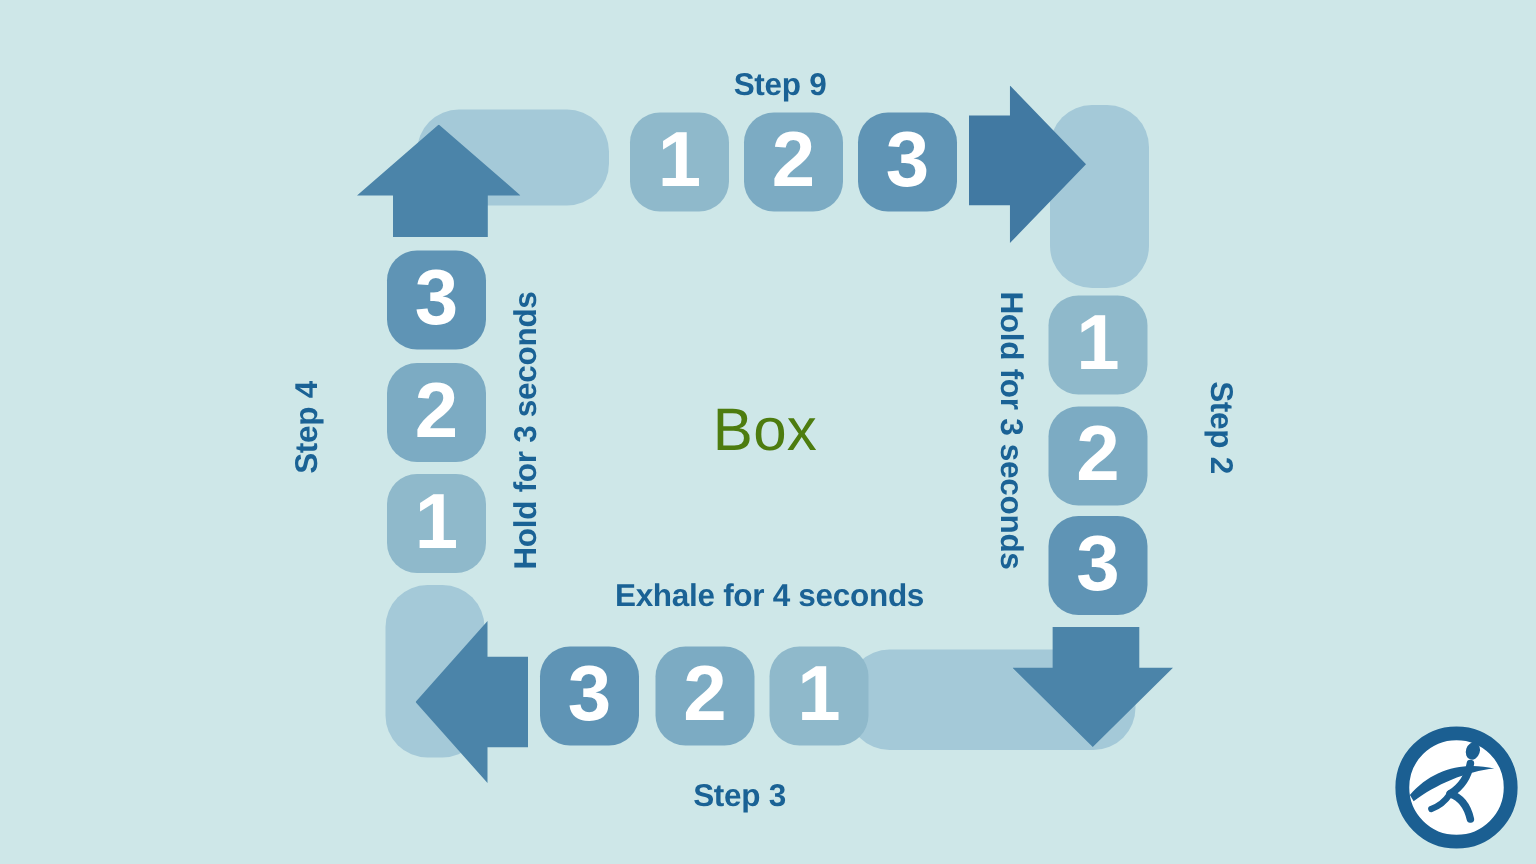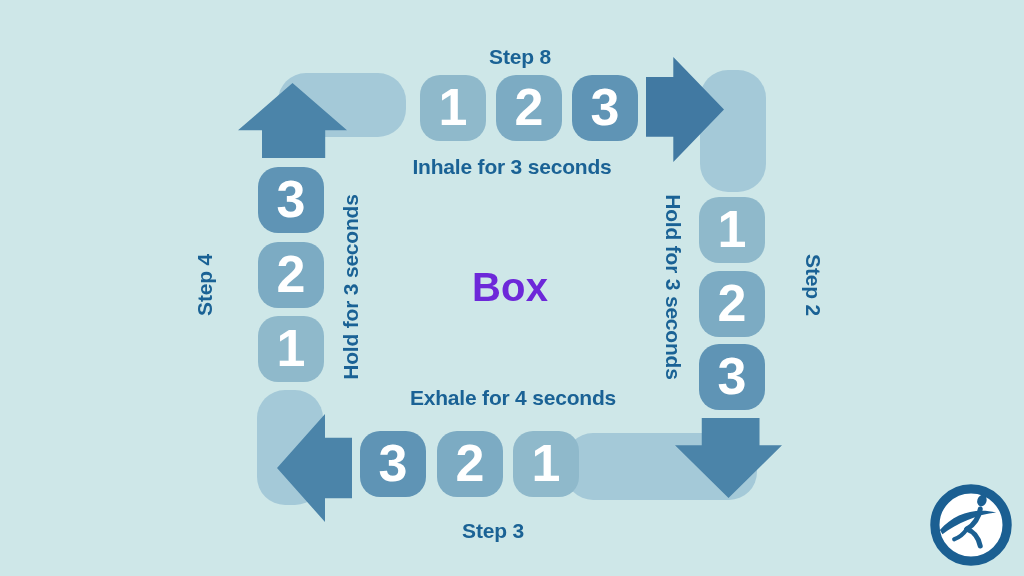--- a/index.html
+++ b/index.html
@@ -43,45 +43,44 @@
   }
   
   .label{
     position:absolute;color:#1A6295;font-size:21px;font-weight:700;
     letter-spacing:-0.2px;white-space:nowrap;transform:translate(-50%,-50%);
   }
   .label.rot-cw{transform:translate(-50%,-50%) rotate(90deg);}
   .label.rot-ccw{transform:translate(-50%,-50%) rotate(-90deg);}
   .title{
     position:absolute;left:510px;top:287px;transform:translate(-50%,-50%);
-    color:#6d28d9;font-size:40px;line-height:38px;font-weight:700;
+    color:#4d7c0f;font-size:40px;line-height:38px;font-weight:400;
     text-align:right;letter-spacing:0.2px;
   }
   .logo{position:absolute;left:929px;top:483px;width:84px;height:84px;}
 </style>
 </head>
 <body>
 
 <div class="canvas">
 
   <div class="track track-top"></div>
   <div class="track track-topright"></div>
   <div class="track track-bottomright"></div>
   <div class="track track-bottomleft"></div>
 
   <div class="arrow arrow-up"></div>
   <div class="arrow arrow-right"></div>
   <div class="arrow arrow-down"></div>
   <div class="arrow arrow-left"></div>
 
-  <div class="label" style="left:520px;top:57px;">Step 8</div>
+  <div class="label" style="left:520px;top:57px;">Step 9</div>
   <div class="tile shade-light" style="left:420px;top:75px;">1</div>
   <div class="tile shade-mid" style="left:496px;top:75px;">2</div>
   <div class="tile shade-dark" style="left:572px;top:75px;">3</div>
-  <div class="label" style="left:512px;top:167px;">Inhale for 3 seconds</div>
 
   <div class="label rot-cw" style="left:813px;top:285px;">Step 2</div>
   <div class="tile shade-light" style="left:699px;top:197px;">1</div>
   <div class="tile shade-mid" style="left:699px;top:271px;">2</div>
   <div class="tile shade-dark" style="left:699px;top:344px;">3</div>
   <div class="label rot-cw" style="left:673px;top:287px;">Hold for 3 seconds</div>
 
   <div class="label" style="left:493px;top:531px;text-align:center;">Step 3</div>
   <div class="tile shade-dark" style="left:360px;top:431px;">3</div>
   <div class="tile shade-mid" style="left:437px;top:431px;">2</div>

